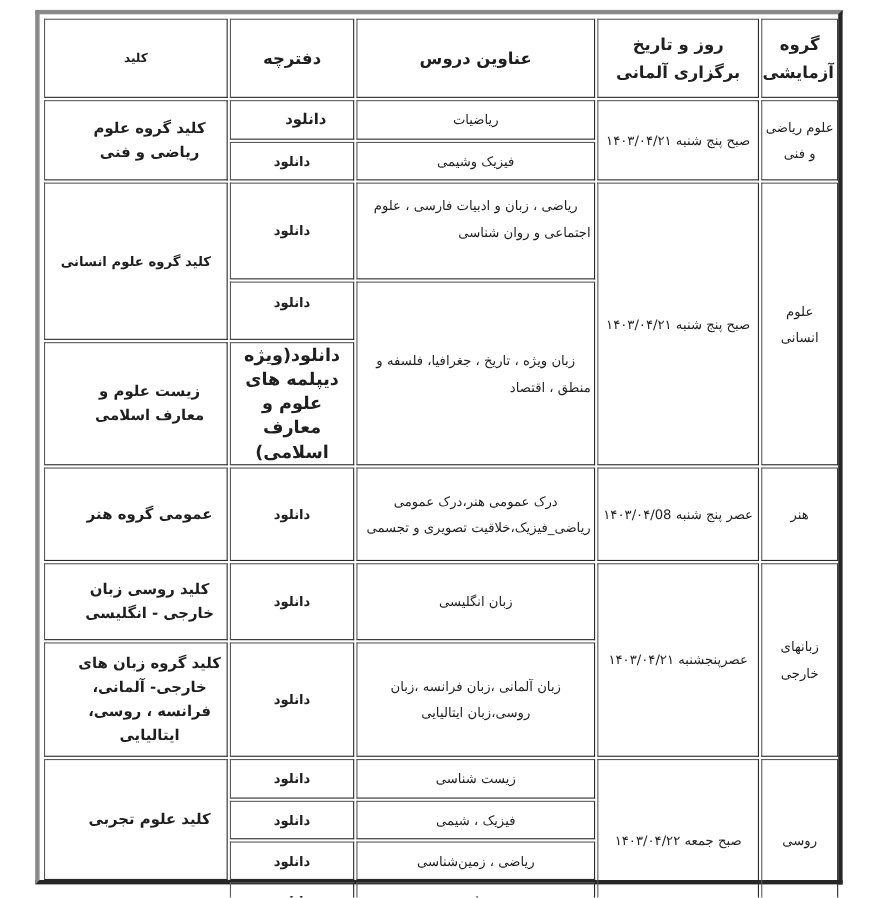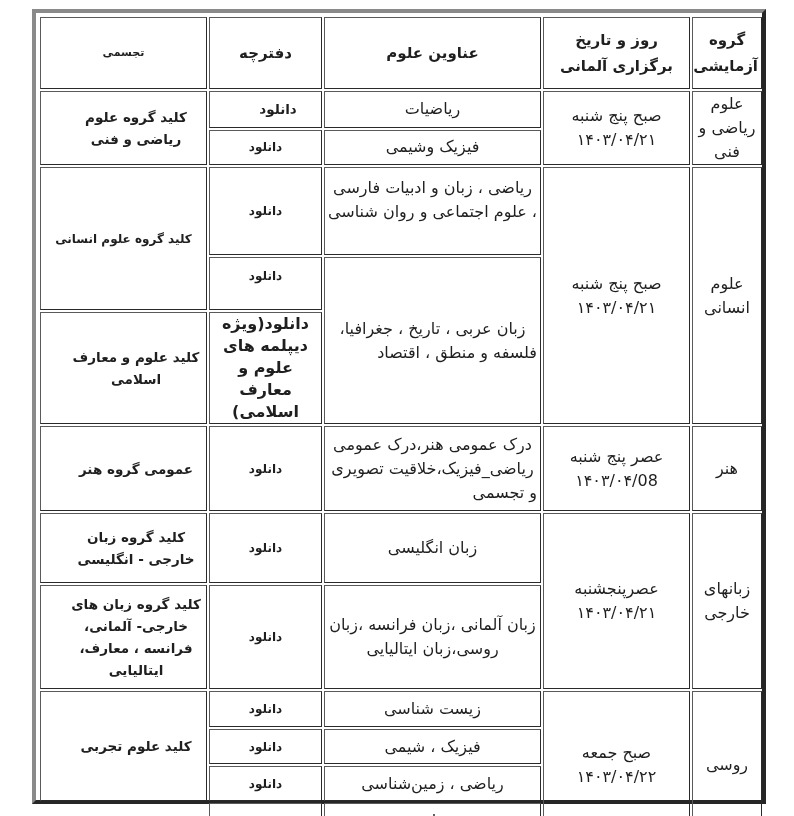--- a/index.html
+++ b/index.html
@@ -15,21 +15,21 @@
     position: absolute; left: 2px; top: 2px;
     width: 722px; height: 783px;
     border-collapse: separate; border-spacing: 2px;
     direction: rtl; table-layout: fixed;
   }
   table.sched td, table.sched th {
     border: 1px solid;
     border-color: #5a5a5a #2a2a2a #2a2a2a #5a5a5a;
     padding: 0 3px;
     text-align: center; vertical-align: middle;
-    font-size: 16px; line-height: 24px; color: #1f1f1f;
+    font-size: 12px; line-height: 24px; color: #1f1f1f;
   }
   table.sched th { font-weight: bold; font-size: 15px; line-height: 26px; }
   th.small { font-size: 11px !important; }
   .blue { color: #1f3f86; font-weight: bold; }
   .blue.big { font-size: 13.5px; line-height: 22px; padding-left: 28px; }
   .blue.mid { font-size: 12px; }
   .justify { text-align: center; text-align-last: right; }
   .link { cursor: pointer; }
 </style>
 </head>
@@ -42,23 +42,23 @@
     <col style="width:147px">
     <col style="width:217px">
     <col style="width:113px">
     <col style="width:167px">
   </colgroup>
 
   <tbody>
         <tr style="height:72px">
     <th>گروه آزمایشی</th>
     <th>روز و تاریخ برگزاری آلمانی</th>
-    <th>عناوین علوم</th>
+    <th>عناوین دروس</th>
     <th>دفترچه</th>
-    <th class="small">تجسمی</th>
+    <th class="small">کلید</th>
   </tr>
 
   <tr style="height:36px">
     <td rowspan="2">علوم ریاضی و فنی</td>
     <td rowspan="2">صبح پنج شنبه ۱۴۰۳/۰۴/۲۱</td>
     <td>ریاضیات</td>
     <td class="blue big link">دانلود</td>
     <td rowspan="2" class="blue big link">کلید گروه علوم ریاضی و فنی</td>
   </tr>
   <tr style="height:35px">
@@ -67,47 +67,47 @@
   </tr>
 
   <tr style="height:88px">
     <td rowspan="3">علوم انسانی</td>
     <td rowspan="3">صبح پنج شنبه ۱۴۰۳/۰۴/۲۱</td>
     <td class="justify" style="vertical-align:top;padding-top:8px">ریاضی ، زبان و ادبیات فارسی ، علوم اجتماعی و روان شناسی</td>
     <td class="blue mid link">دانلود</td>
     <td rowspan="2" class="blue mid link">کلید گروه علوم انسانی</td>
   </tr>
   <tr style="height:53px">
-    <td rowspan="2" class="justify">زبان عربی ، تاریخ ، جغرافیا، فلسفه و منطق ، اقتصاد</td>
+    <td rowspan="2" class="justify">زبان ویژه ، تاریخ ، جغرافیا، فلسفه و منطق ، اقتصاد</td>
     <td class="blue mid link" style="vertical-align:top;padding-top:6px">دانلود</td>
   </tr>
   <tr style="height:67px">
     <td class="blue mid link" style="font-size:16px;line-height:22px">دانلود(ویژه دیپلمه های علوم و معارف اسلامی)</td>
-    <td class="blue big link">کلید علوم و معارف اسلامی</td>
+    <td class="blue big link">زیست علوم و معارف اسلامی</td>
   </tr>
 
   <tr style="height:85px">
     <td>هنر</td>
     <td>عصر پنج شنبه ۱۴۰۳/۰۴/08</td>
-    <td class="justify" style="vertical-align:top;padding-top:6px">درک عمومی هنر،درک عمومی ریاضی_فیزیک،خلاقیت تصویری و تجسمی</td>
+    <td class="justify" style="vertical-align:top;padding-top:18px">درک عمومی هنر،درک عمومی ریاضی_فیزیک،خلاقیت تصویری و تجسمی</td>
     <td class="blue mid link">دانلود</td>
     <td class="blue big link">عمومی گروه هنر</td>
   </tr>
 
   <tr style="height:70px">
     <td rowspan="2">زبانهای خارجی</td>
     <td rowspan="2">عصرپنجشنبه ۱۴۰۳/۰۴/۲۱</td>
     <td>زبان انگلیسی</td>
     <td class="blue mid link">دانلود</td>
-    <td class="blue big link">کلید گروه زبان خارجی - انگلیسی</td>
+    <td class="blue big link">کلید روسی زبان خارجی - انگلیسی</td>
   </tr>
   <tr style="height:104px">
     <td>زبان آلمانی ،زبان فرانسه ،زبان روسی،زبان ایتالیایی</td>
     <td class="blue mid link">دانلود</td>
-    <td class="blue big link">کلید گروه زبان های خارجی- آلمانی، فرانسه ، معارف، ایتالیایی</td>
+    <td class="blue big link">کلید گروه زبان های خارجی- آلمانی، فرانسه ، روسی، ایتالیایی</td>
   </tr>
 
   <tr style="height:36px">
     <td rowspan="4">روسی</td>
     <td rowspan="4">صبح جمعه ۱۴۰۳/۰۴/۲۲</td>
     <td>زیست شناسی</td>
     <td class="blue mid link">دانلود</td>
     <td rowspan="3" class="blue big link">کلید علوم تجربی</td>
   </tr>
   <tr style="height:35px">

